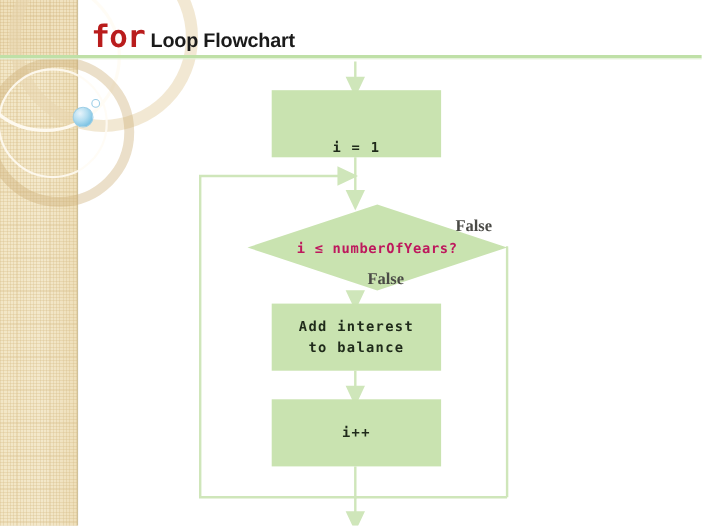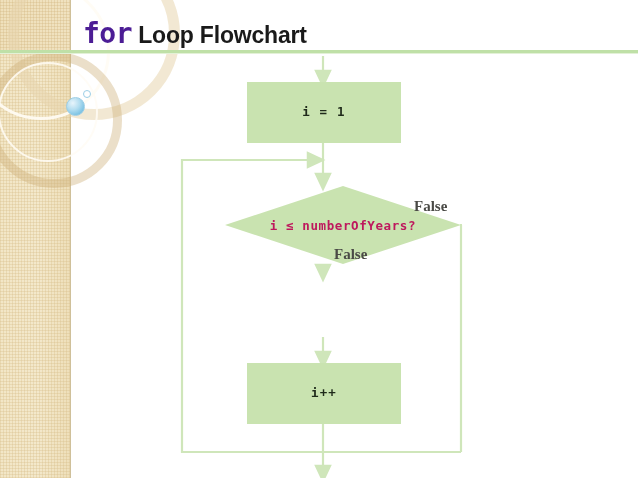--- a/index.html
+++ b/index.html
@@ -86,27 +86,27 @@
   
   #title {
     position: absolute;
     left: 83px; top: 17px;
     white-space: nowrap;
   }
   #title-kw {
     font-family: "DejaVu Sans Mono", monospace;
     font-size: 28px;
     font-weight: bold;
-    color: #4c1d95;
+    color: #b91c1c;
     letter-spacing: -0.5px;
     text-align: center;
   }
   #title-rest {
     font-family: "Liberation Sans", sans-serif;
-    font-size: 23px;
+    font-size: 18px;
     font-weight: bold;
     color: #1a1a1a;
     letter-spacing: -0.2px;
   }
   #header-rule {
     position: absolute;
     left: 0; top: 50px;
     width: 638px; height: 3px;
     background: #bfe0a7;
   }
@@ -134,21 +134,21 @@
   }
   .node-text {
     font-family: "DejaVu Sans Mono", monospace;
     font-size: 12.5px;
     font-weight: bold;
     color: #1f2a1a;
     letter-spacing: 1.2px;
     line-height: 1.45;
     white-space: pre-line;
   }
-  #node-init   { left: 247px; top: 28px;  width: 154px; height: 61px; }
+  #node-init   { left: 247px; top: 28px;  width: 154px; height: 61px; align-items: flex-end; }
   #node-body   { left: 247px; top: 222px; width: 154px; height: 61px; }
   #node-incr   { left: 247px; top: 309px; width: 154px; height: 61px; }
 
   #node-cond {
     position: absolute;
     left: 224px; top: 131px;
     width: 238px; height: 80px;
   }
   #node-cond .diamond-text {
     position: absolute;
@@ -225,20 +225,24 @@
       <span class="node-text">i = 1</span>
     </div>
 
     <div id="node-cond">
       <svg width="238" height="80" style="position:absolute;left:0;top:0;">
         <polygon points="119,1 237,40 119,79 1,40" fill="#c9e3b0"></polygon>
       </svg>
       <span class="diamond-text">i ≤ numberOfYears?</span>
     </div>
 
+    <div class="node" id="node-body">
+      <span class="node-text">Add interest
+to balance</span>
+    </div>
 
     <div class="node" id="node-incr">
       <span class="node-text">i++</span>
     </div>
 
     <span class="edge-label" id="label-false">False</span>
     <span class="edge-label" id="label-true">False</span>
 
   </div>
 </div>

